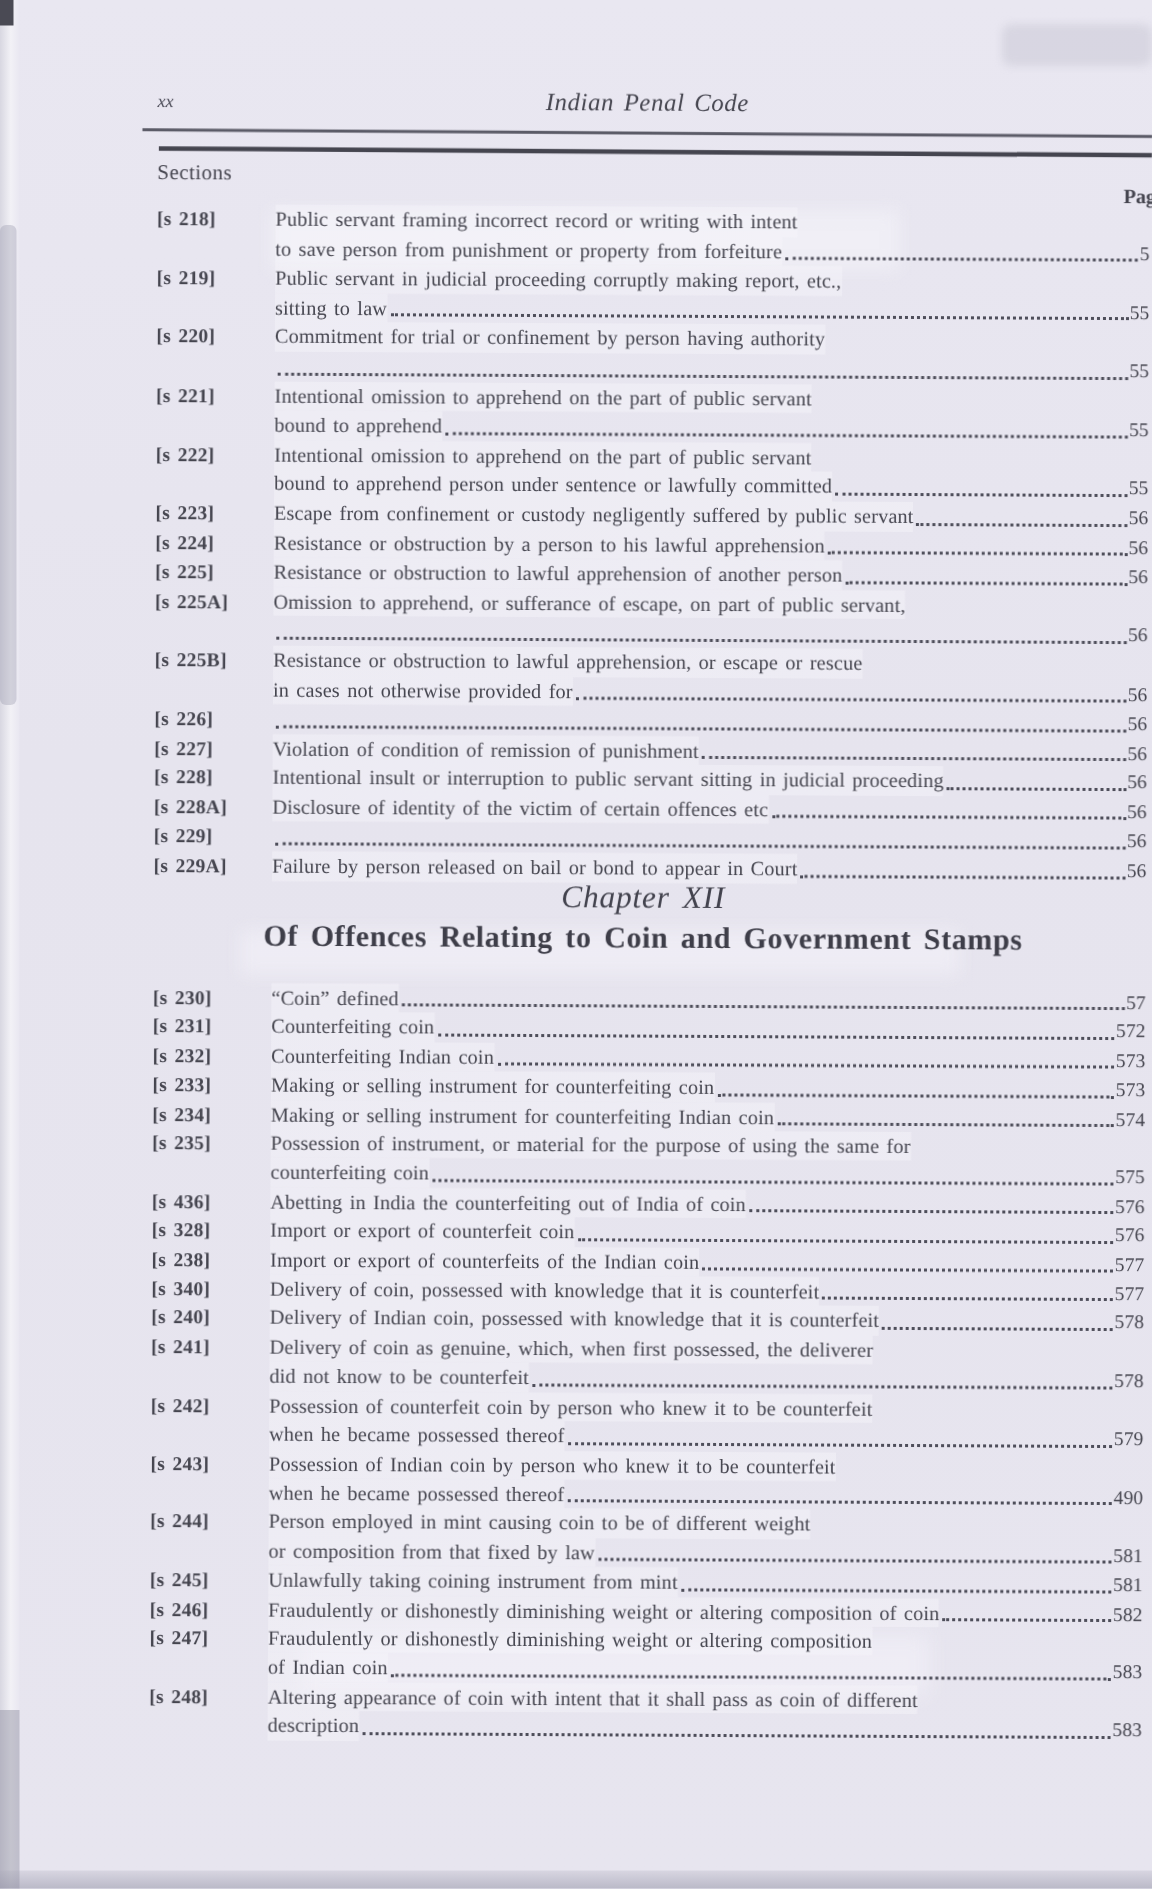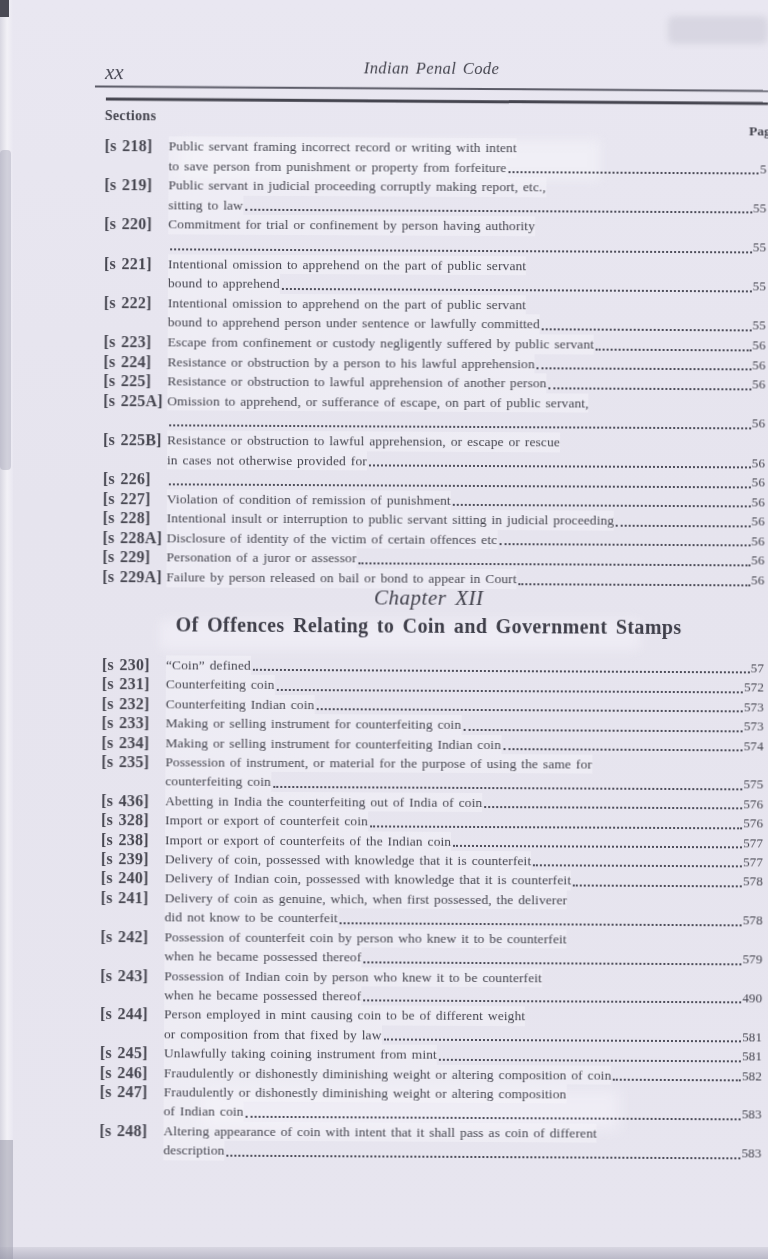--- a/index.html
+++ b/index.html
@@ -50,54 +50,54 @@
   #content {
     position: absolute; inset: 0;
     transform: rotate(0.3deg);
     transform-origin: 100px 80px;
     filter: blur(0.3px);
   }
   .txt-band { background: linear-gradient(rgba(246,245,250,.45), rgba(246,245,250,.45)); }
 
   #folio {
     position: absolute; left: 105px; top: 60px;
-    font-style: italic; font-size: 21px; color: #4a4a56;
+    font-style: italic; font-size: 12px; color: #4a4a56;
   }
   #running-title {
     position: absolute; left: 95px; top: 57px; width: 673px;
     text-align: center; font-style: italic; font-size: 16.5px;
     letter-spacing: .4px; word-spacing: 2px; color: #45454f;
   }
   #rule1 {
     position: absolute; left: 95px; top: 86px; width: 673px; height: 2px;
     background: #5b5b67; transform: rotate(0.08deg);
   }
   #rule2 {
     position: absolute; left: 106px; top: 98px; width: 662px; height: 3px;
     background: #45454f; transform: rotate(0.1deg);
   }
   #sections-label {
     position: absolute; left: 105px; top: 108px;
-    font-weight: bold; font-size: 14px; letter-spacing: .3px;
+    font-weight: normal; font-size: 14px; letter-spacing: .3px;
   }
   #page-label {
     position: absolute; right: -9px; top: 120px;
     font-weight: bold; font-size: 13.5px;
   }
 
   .toc {
     position: absolute; left: 105px; right: 0;
     font-size: 13.5px; word-spacing: 1.4px; letter-spacing: .1px;
   }
   #toc-top    { top: 136px; line-height: 19.6px; }
   #toc-bottom { top: 655px; line-height: 19.4px; }
 
   .toc-entry { display: flex; align-items: flex-start; }
   .toc-num {
-    flex: none; width: 64px; font-weight: bold; font-size: 16px;
+    flex: none; width: 79px; font-weight: bold; font-size: 13px;
     letter-spacing: .2px;
   }
   .toc-body { flex: 1; min-width: 0; padding-right: 1px; }
   .toc-line { display: flex; align-items: baseline; }
   .toc-line .t { white-space: nowrap; }
   .leader {
     flex: 1; min-width: 12px; align-self: flex-end;
     border-bottom: 2px dotted #4e4e5a;
     margin: 0 1px 4px 2px; height: 1px;
   }
@@ -295,21 +295,20 @@
               <span class="t txt-band">Disclosure of identity of the victim of certain offences etc</span>
               <span class="leader"></span>
               <span class="pg">56</span>
             </div>
           </div>
         </div>
         <div class="toc-entry">
           <span class="toc-num">[s 229]</span>
           <div class="toc-body">
             <div class="toc-line">
-              <span class="t txt-band">Personation of a juror or assessor</span>
               <span class="leader"></span>
               <span class="pg">56</span>
             </div>
           </div>
         </div>
         <div class="toc-entry">
           <span class="toc-num">[s 229A]</span>
           <div class="toc-body">
             <div class="toc-line">
               <span class="t txt-band">Failure by person released on bail or bond to appear in Court</span>
@@ -411,21 +410,21 @@
           <span class="toc-num">[s 238]</span>
           <div class="toc-body">
             <div class="toc-line">
               <span class="t txt-band">Import or export of counterfeits of the Indian coin</span>
               <span class="leader"></span>
               <span class="pg">577</span>
             </div>
           </div>
         </div>
         <div class="toc-entry">
-          <span class="toc-num">[s 239]</span>
+          <span class="toc-num">[s 340]</span>
           <div class="toc-body">
             <div class="toc-line">
               <span class="t txt-band">Delivery of coin, possessed with knowledge that it is counterfeit</span>
               <span class="leader"></span>
               <span class="pg">577</span>
             </div>
           </div>
         </div>
         <div class="toc-entry">
           <span class="toc-num">[s 240]</span>

